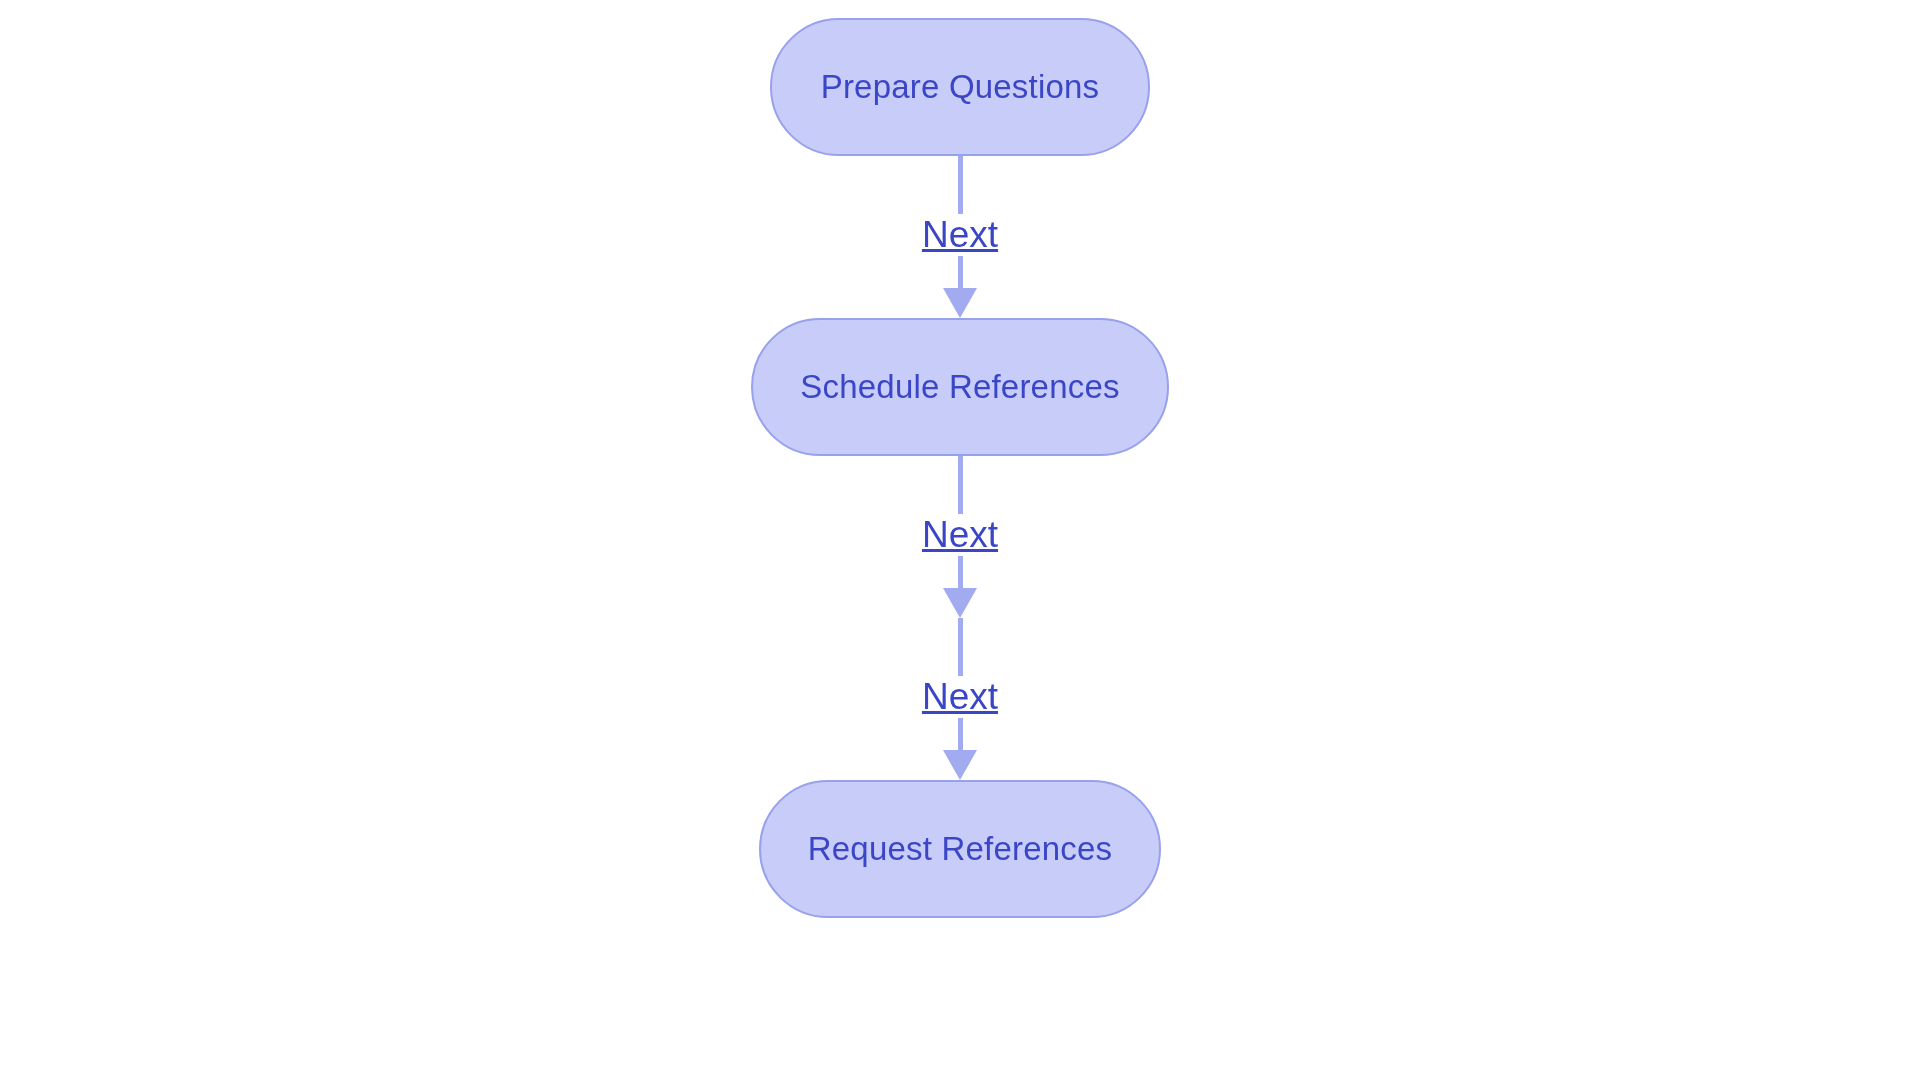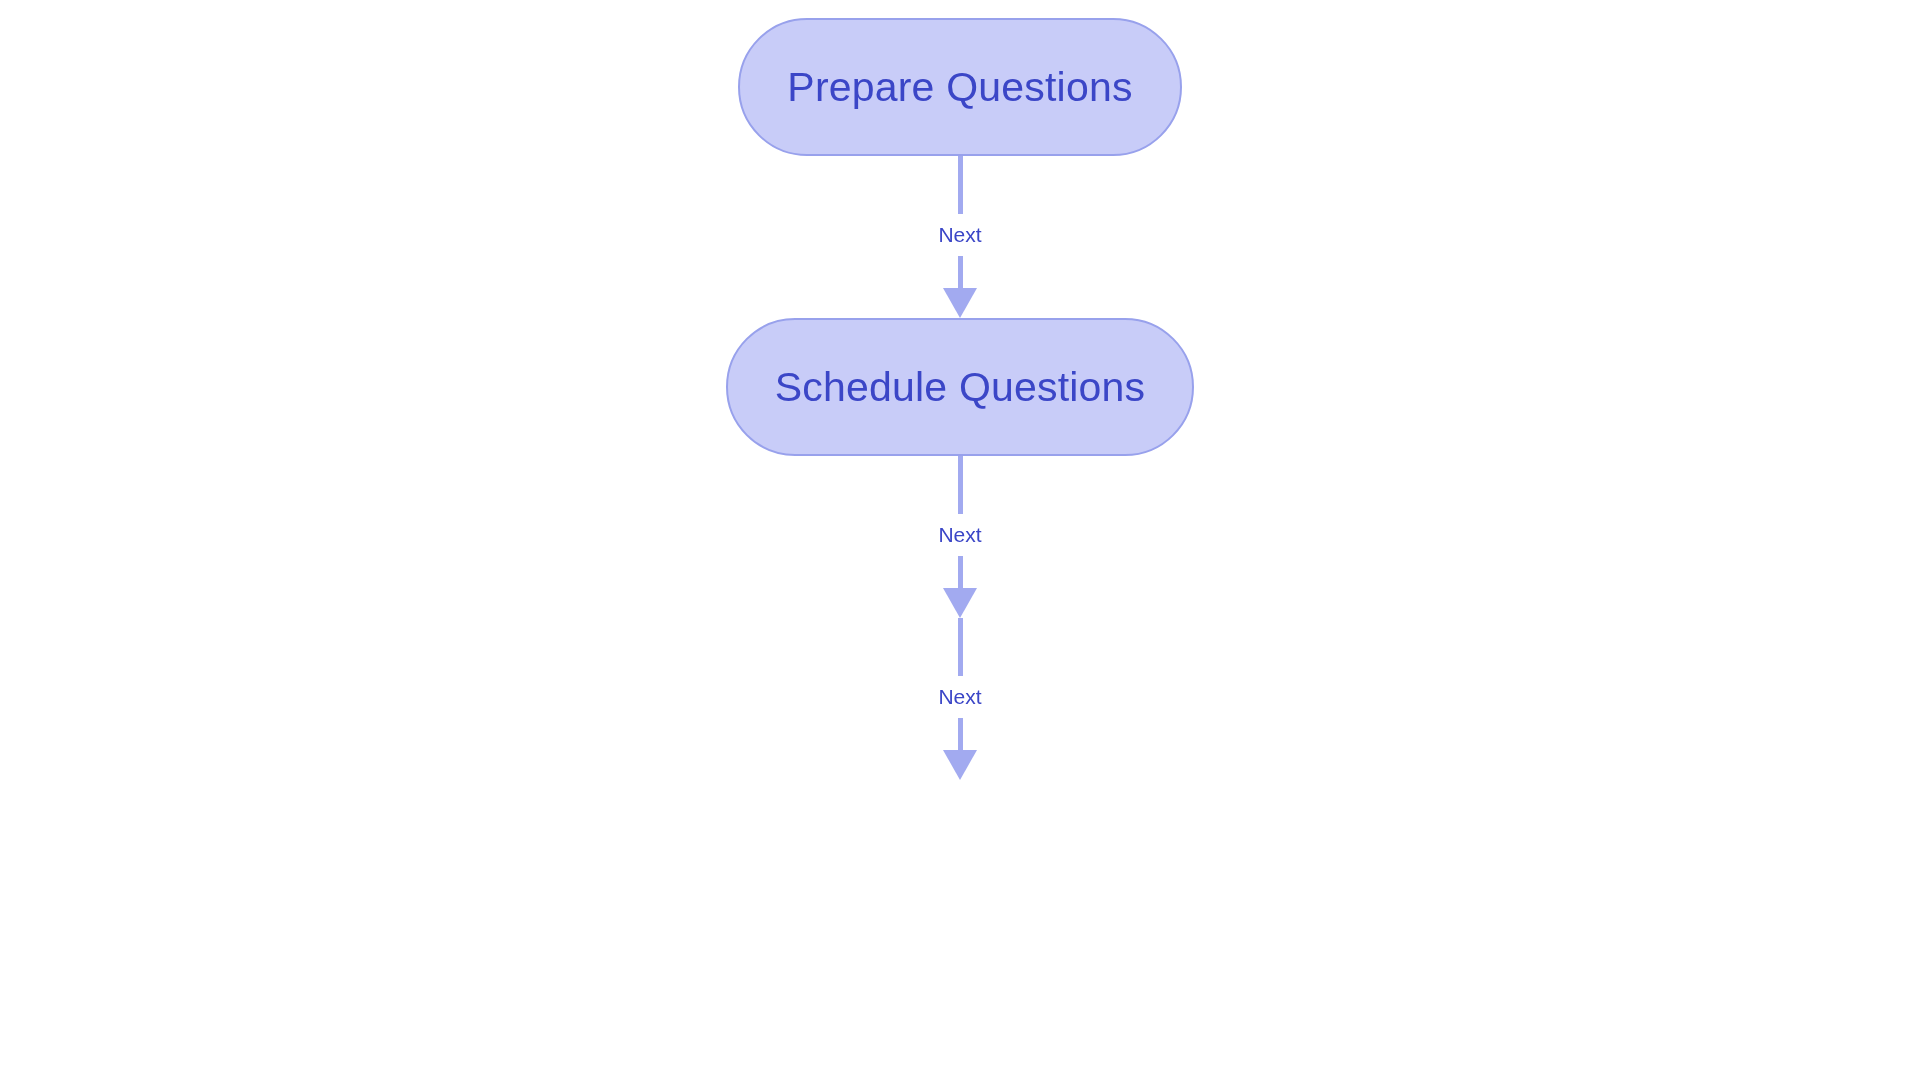--- a/index.html
+++ b/index.html
@@ -24,44 +24,45 @@
     height:138px;
     min-width:380px;
     padding:0 47px;
     border:2px solid var(--node-border);
     border-radius:69px;
     background:var(--node-fill);
     display:flex;align-items:center;justify-content:center;
     flex:0 0 auto;
   }
   .node-label{
-    font-size:41px;
+    font-size:33px;
     letter-spacing:0.2px;
     color:var(--node-text);
     white-space:nowrap;
   }
   .connector{
     height:162px;
     width:160px;
     display:flex;flex-direction:column;align-items:center;
     flex:0 0 auto;
   }
   .edge-seg{
     width:5px;
     background:var(--edge-line);
     flex:0 0 auto;
   }
   .edge-seg.top{height:58px;}
   .edge-seg.bottom{height:32px;}
   .edge-label{
     height:42px;
     display:flex;align-items:center;justify-content:center;
-    font-size:21px;
+    font-size:37px;
     color:var(--edge-label);
     flex:0 0 auto;
+    text-decoration:underline;
   }
   .arrowhead{
     width:0;height:0;
     border-left:17px solid transparent;
     border-right:17px solid transparent;
     border-top:30px solid var(--edge-line);
     flex:0 0 auto;
   }
 </style>
 </head>
@@ -74,32 +75,35 @@
   </div>
 
   <div class="connector">
     <div class="edge-seg top"></div>
     <div class="edge-label">Next</div>
     <div class="edge-seg bottom"></div>
     <div class="arrowhead"></div>
   </div>
 
   <div class="node">
-    <span class="node-label">Schedule Questions</span>
+    <span class="node-label">Schedule References</span>
   </div>
 
   <div class="connector">
     <div class="edge-seg top"></div>
     <div class="edge-label">Next</div>
     <div class="edge-seg bottom"></div>
     <div class="arrowhead"></div>
   </div>
 
 
   <div class="connector">
     <div class="edge-seg top"></div>
     <div class="edge-label">Next</div>
     <div class="edge-seg bottom"></div>
     <div class="arrowhead"></div>
   </div>
 
+  <div class="node">
+    <span class="node-label">Request References</span>
+  </div>
 
 </div>
 
 </body></html>

